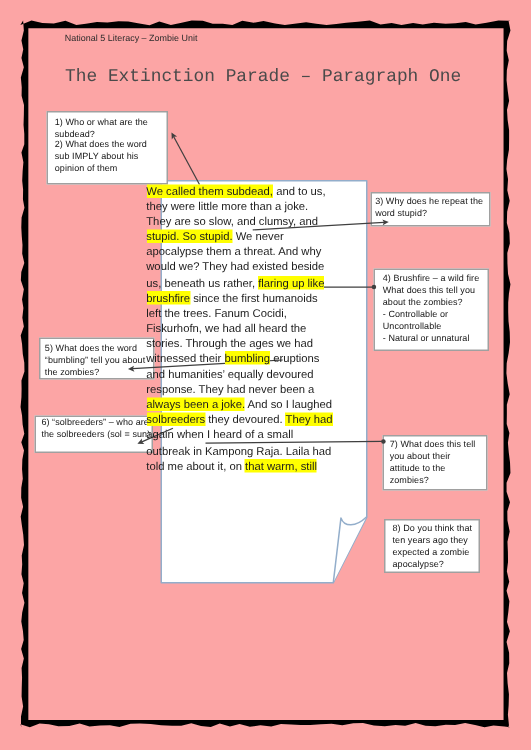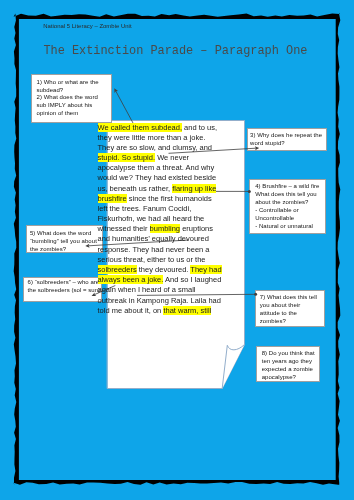--- a/index.html
+++ b/index.html
@@ -1,18 +1,18 @@
 <!DOCTYPE html>
 <html><head>
 <meta charset="utf-8">
 <style>
   html,body{margin:0;padding:0;background:#ffffff;}
   body{width:354px;height:500px;overflow:hidden;
        font-family:"Liberation Sans",sans-serif;-webkit-font-smoothing:antialiased;}
-  #page{position:absolute;left:0;top:0;width:354px;height:500px;background:#0ea5e9;}
+  #page{position:absolute;left:0;top:0;width:354px;height:500px;background:#fca5a5;}
 
   #frame{position:absolute;left:0;top:0;width:354px;height:500px;}
 
   .hdr{position:absolute;left:43.2px;top:22.8px;font-size:5.95px;color:#2a2a2a;
        letter-spacing:0.02px;white-space:nowrap;}
   .title{position:absolute;left:43.4px;top:43.9px;font-family:"Liberation Mono",monospace;
          font-size:11.9px;color:#4a4a4a;white-space:nowrap;}
 
   .qbox{position:absolute;border:0.8px solid #a0a0a0;background:#fff;
         font-size:6px;color:#151515;line-height:7.95px;letter-spacing:0.05px;box-sizing:border-box;}
@@ -105,25 +105,25 @@
         <span><i class="hl">We called them subdead,</i><i> and to us,</i></span>
         <span><i>they were little more than a joke.</i></span>
         <span><i>They are so slow, and clumsy, and</i></span>
         <span><i class="hl">stupid. So stupid.</i><i> We never</i></span>
         <span><i>apocalypse them a threat. And why</i></span>
         <span><i>would we? They had existed beside</i></span>
         <span><i>us, beneath us rather, </i><i class="hl">flaring up like</i></span>
         <span><i class="hl">brushfire</i><i> since the first humanoids</i></span>
         <span><i>left the trees. Fanum Cocidi,</i></span>
         <span><i>Fiskurhofn, we had all heard the</i></span>
+        <span><i>stories. Through the ages we had</i></span>
         <span><i>witnessed their </i><i class="hl">bumbling</i><i> eruptions</i></span>
         <span><i>and humanities’ equally devoured</i></span>
         <span><i>response. They had never been a</i></span>
-        <span><i>serious threat, either to us or the</i></span>
+        <span><i class="hl">always been a joke.</i><i> And so I laughed</i></span>
         <span><i class="hl">solbreeders</i><i> they devoured. </i><i class="hl">They had</i></span>
-        <span><i class="hl">always been a joke.</i><i> And so I laughed</i></span>
         <span><i>again when I heard of a small</i></span>
         <span><i>outbreak in Kampong Raja. Laila had</i></span>
         <span><i>told me about it, on </i><i class="hl">that warm, still</i></span>
       </div>
   </div>
 
 </div>
 
 </body></html>

